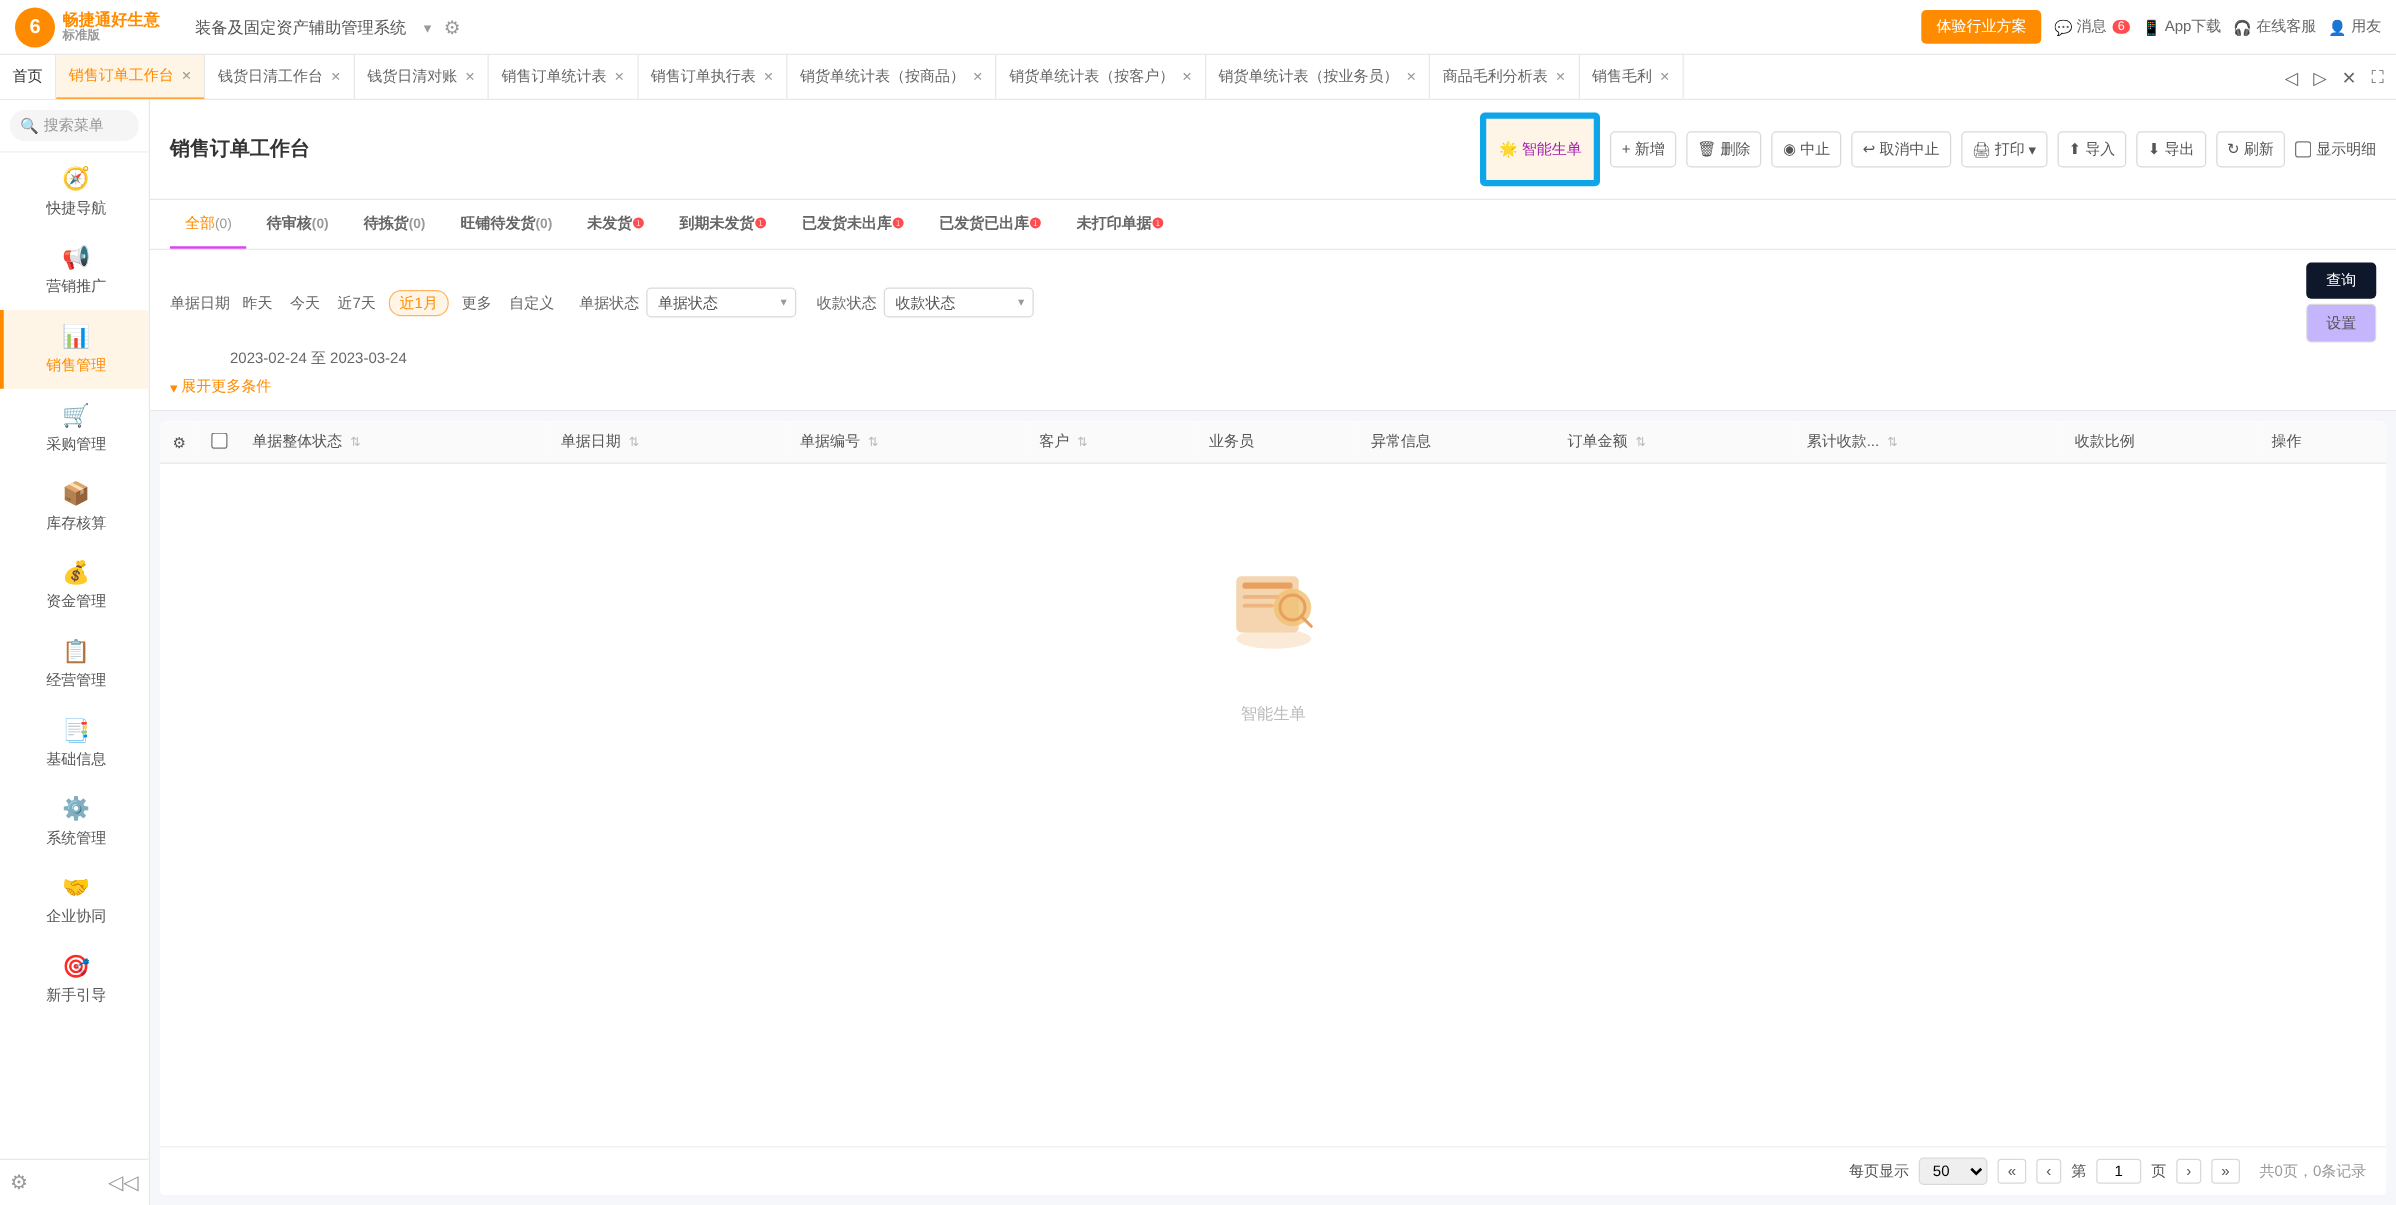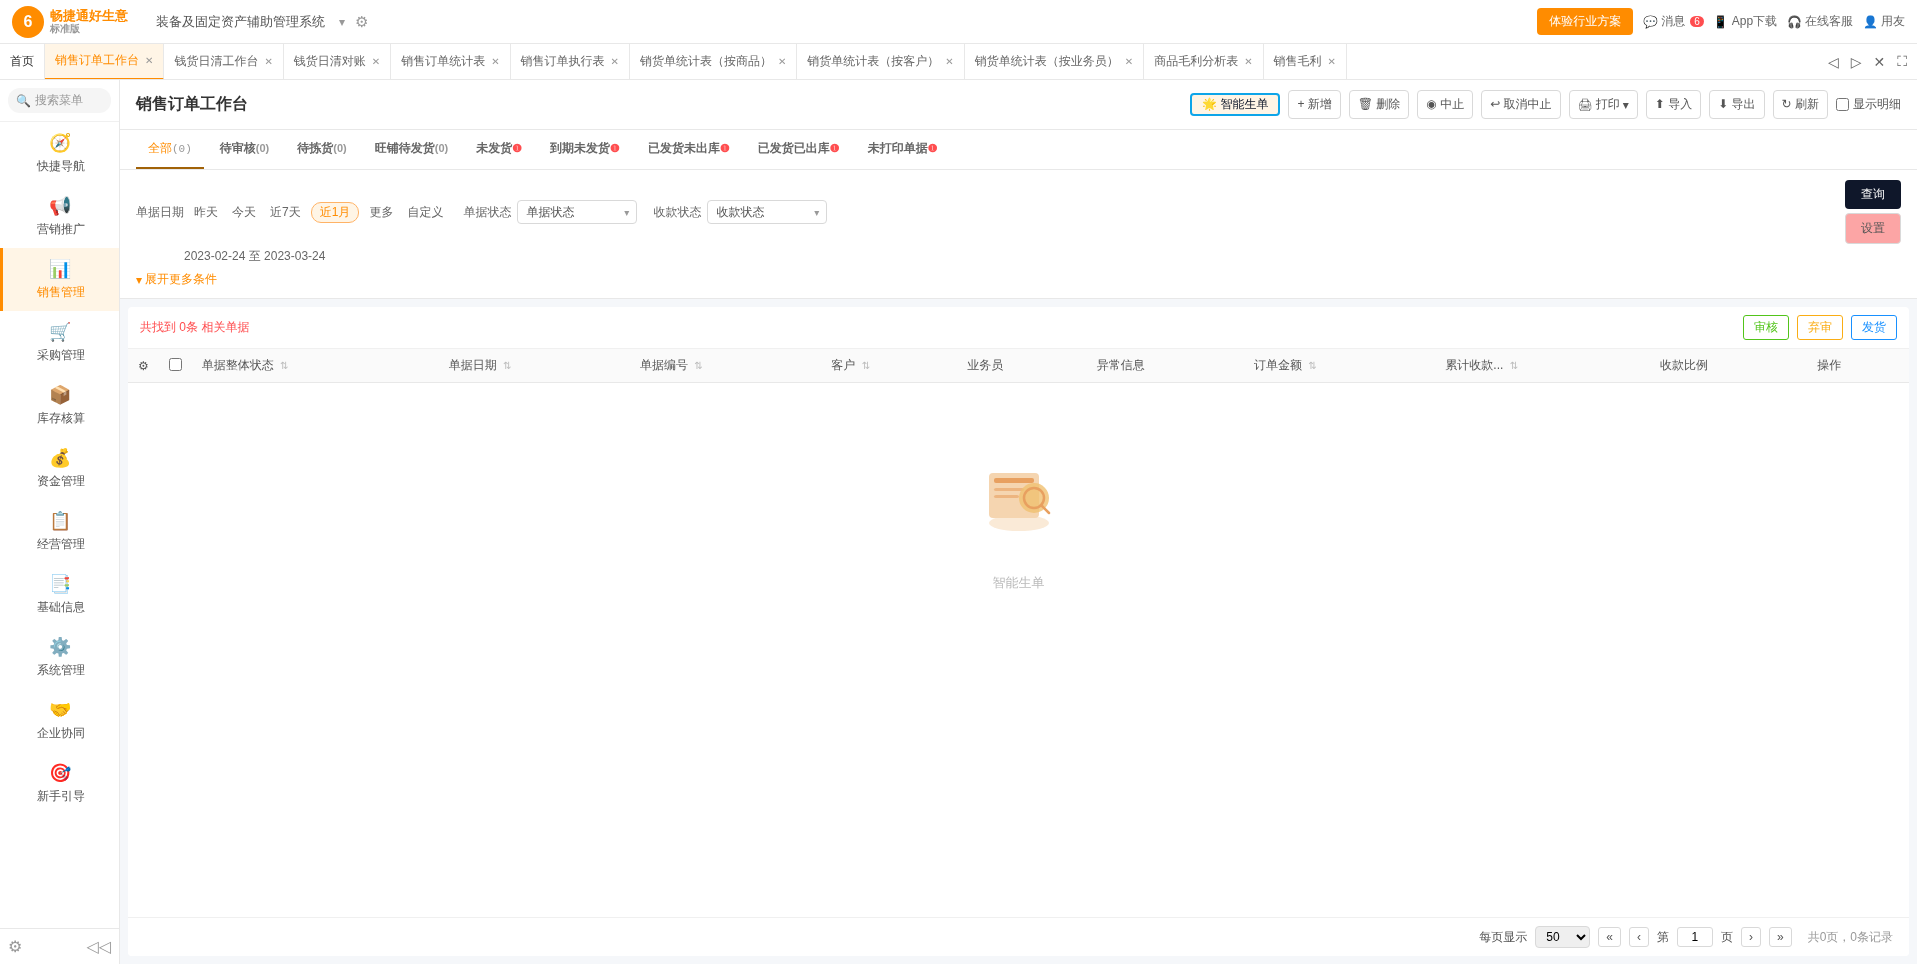--- a/index.html
+++ b/index.html
@@ -108,21 +108,21 @@
       background: #fff;
       padding: 10px 16px;
       display: flex;
       align-items: center;
       justify-content: space-between;
       border-bottom: 1px solid #e8e8e8;
       flex-shrink: 0;
     }
     .page-title { font-size: 16px; font-weight: bold; color: #333; }
     .page-actions { display: flex; align-items: center; gap: 8px; }
-    .btn-smart { background: #fff5e6; color: #0f172a; border: 2px solid #0ea5e9; padding: 1px 10px; border-radius: 4px; cursor: pointer; font-size: 12px; display: flex; align-items: center; gap: 4px; }
+    .btn-smart { background: #fff5e6; color: #a21caf; border: 5px solid #0ea5e9; padding: 16px 10px; border-radius: 4px; cursor: pointer; font-size: 12px; display: flex; align-items: center; gap: 4px; }
     .btn-action { background: #fff; color: #555; border: 1px solid #d9d9d9; padding: 5px 8px; border-radius: 4px; cursor: pointer; font-size: 12px; display: flex; align-items: center; gap: 3px; }
     .checkbox-label { display: flex; align-items: center; gap: 4px; color: #555; font-size: 12px; cursor: pointer; }
 
     
     .sub-tabs {
       background: #fff;
       padding: 0 16px;
       display: flex;
       align-items: center;
       border-bottom: 1px solid #e8e8e8;
@@ -131,21 +131,21 @@
     }
     .sub-tab {
       padding: 10px 12px;
       cursor: pointer;
       font-size: 12px;
       color: #666;
       border-bottom: 2px solid transparent;
       white-space: nowrap;
       font-weight: bold;
     }
-    .sub-tab.active { color: #ff8c00; border-bottom: 2px solid #a16207; font-weight: 500; font-family: Liberation Mono, monospace; }
+    .sub-tab.active { color: #ff8c00; border-bottom: 2px solid #d946ef; font-weight: 500; }
     .sub-tab .count-badge { color: #ff4d4f; font-size: 11px; }
     .sub-tab .count-badge.zero { color: #999; }
 
     
     .filter-bar {
       background: #fff;
       padding: 10px 16px;
       border-bottom: 1px solid #e8e8e8;
       flex-shrink: 0;
     }
@@ -153,21 +153,21 @@
     .filter-item { display: flex; align-items: center; gap: 6px; color: #555; font-size: 12px; }
     .filter-label { color: #666; white-space: nowrap; }
     .date-quick { display: flex; gap: 6px; align-items: flex-start; }
     .date-btn { color: #666; cursor: pointer; font-size: 12px; padding: 2px 4px; border-radius: 3px; }
     .date-btn.active { color: #ff8c00; background: #fff5e6; border: 1px solid #ffb366; border-radius: 10px; padding: 1px 8px; }
     .filter-select { border: 1px solid #d9d9d9; border-radius: 4px; padding: 4px 24px 4px 8px; font-size: 12px; color: #555; background: #fff; cursor: pointer; appearance: none; min-width: 120px; position: relative; }
     .select-wrap { position: relative; display: inline-block; }
     .select-wrap::after { content: '▾'; position: absolute; right: 8px; top: 50%; transform: translateY(-50%); color: #999; pointer-events: none; font-size: 10px; }
     .expand-btn { color: #ff8c00; cursor: pointer; font-size: 12px; display: flex; align-items: center; gap: 3px; margin-left: auto; }
     .btn-query { background: #0f172a; color: white; border: none; padding: 6px 16px; border-radius: 4px; cursor: pointer; font-size: 12px; }
-    .btn-settings { background: #fca5a5; color: #555; border: 1px solid #d9d9d9; padding: 6px 12px; border-radius: 4px; cursor: pointer; font-size: 12px; }
+    .btn-settings { background: #c4b5fd; color: #555; border: 1px solid #d9d9d9; padding: 6px 12px; border-radius: 4px; cursor: pointer; font-size: 12px; }
 
     
     .table-area {
       flex: 1;
       background: #fff;
       margin: 8px;
       border-radius: 4px;
       overflow: hidden;
       display: flex;
       flex-direction: column;
@@ -488,32 +488,20 @@
       </div>
       <div style="margin-top:6px;text-align:center;">
         <span class="expand-btn">
           <span>▾</span>
           <span>展开更多条件</span>
         </span>
       </div>
     </div>
 
     <div class="table-area">
-      <div class="table-toolbar">
-        <div class="record-count">
-          <span>共找到</span>
-          <span>0条</span>
-          <span>相关单据</span>
-        </div>
-        <div class="table-action-btns">
-          <button class="tbl-btn tbl-btn-audit">审核</button>
-          <button class="tbl-btn tbl-btn-uaudit">弃审</button>
-          <button class="tbl-btn tbl-btn-deliver">发货</button>
-        </div>
-      </div>
 
       <div class="scroll-area table-scroll">
         <table class="data-table">
           <thead>
             <tr>
               <th style="width:30px;">⚙</th>
               <th style="width:30px;"><input type="checkbox" style=""></th>
               <th>
                 <span>单据整体状态</span>
                 <span class="sort-icon">⇅</span>

